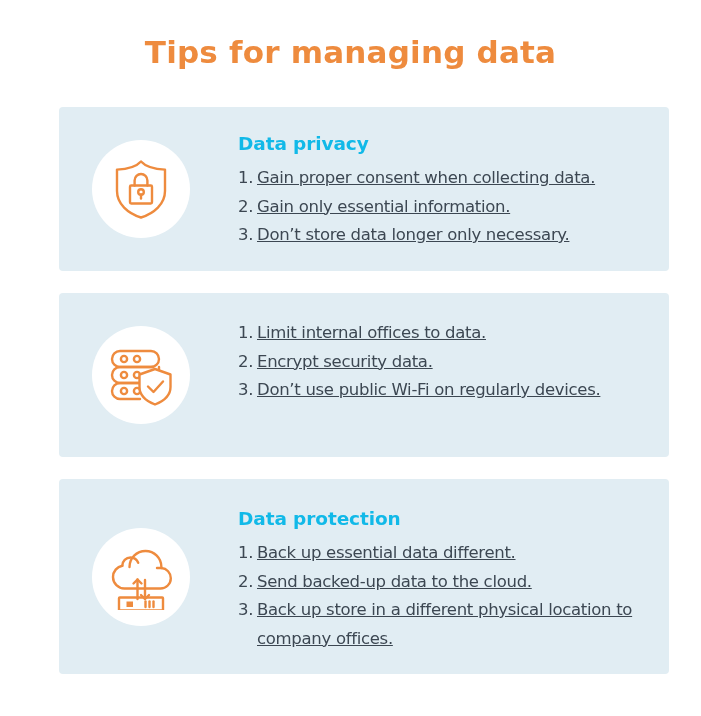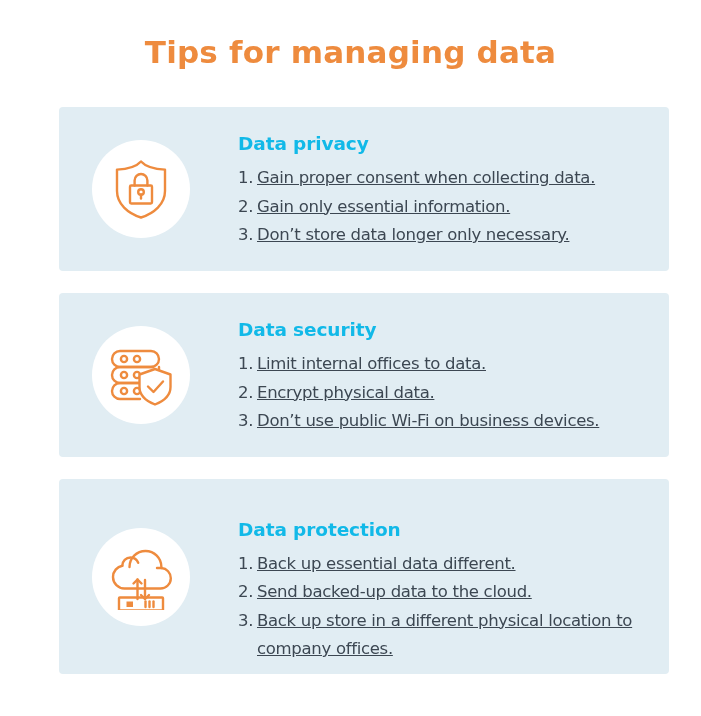--- a/index.html
+++ b/index.html
@@ -46,21 +46,21 @@
     position: relative;
     background: #e1edf3;
     border-radius: 4px;
     display: flex;
     align-items: flex-start;
     box-sizing: border-box;
   }
 
   .card-1 { height: 164px; }
   .card-2 { height: 164px; margin-top: 22px; }
-  .card-3 { height: 195px; margin-top: 22px; align-items: center; }
+  .card-3 { height: 195px; margin-top: 22px; }
 
   .icon-wrap {
     flex: 0 0 auto;
     width: 104px;
     display: flex;
     align-items: center;
     justify-content: center;
     align-self: stretch;
     margin-left: 30px;
   }
@@ -185,33 +185,32 @@
               <circle cx="17" cy="49" r="3.1"></circle>
               <circle cx="30" cy="49" r="3.1"></circle>
 
               <path d="M48 27 L63.5 32.5 L63.5 45 C63.5 53 57 59 48 62.5 C39 59 32.5 53 32.5 45 L32.5 32.5 Z" fill="#ffffff"></path>
               <path d="M41 44.5 L46.5 50 L56 39.5"></path>
             </svg>
           </span>
         </div>
       </div>
       <div class="card-body">
-        <div class="card-heading">Data security</div>
         <ul class="tip-list">
           <li class="tip-item">
             <span class="tip-num">1.</span>
             <span class="tip-text">Limit internal offices to data.</span>
           </li>
           <li class="tip-item">
             <span class="tip-num">2.</span>
-            <span class="tip-text">Encrypt physical data.</span>
+            <span class="tip-text">Encrypt security data.</span>
           </li>
           <li class="tip-item">
             <span class="tip-num">3.</span>
-            <span class="tip-text">Don’t use public Wi-Fi on business devices.</span>
+            <span class="tip-text">Don’t use public Wi-Fi on regularly devices.</span>
           </li>
         </ul>
       </div>
     </div>
 
     <div class="card card-3">
       <div class="icon-wrap">
         <div class="icon-circle">
           <span>
             <svg width="68" height="66" viewBox="0 0 68 66" fill="none" stroke="#ee8b3e" stroke-width="2.4" stroke-linecap="round" stroke-linejoin="round">

